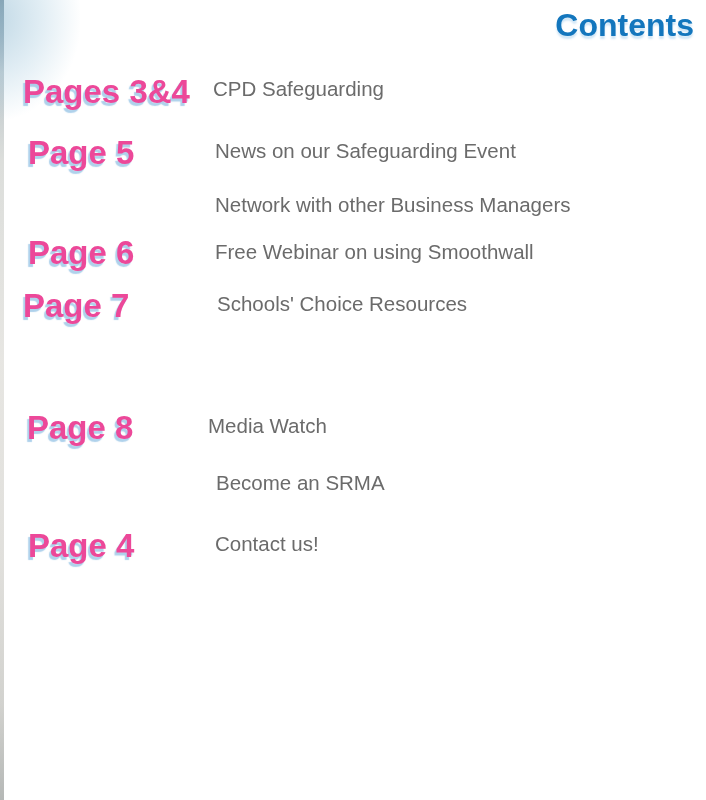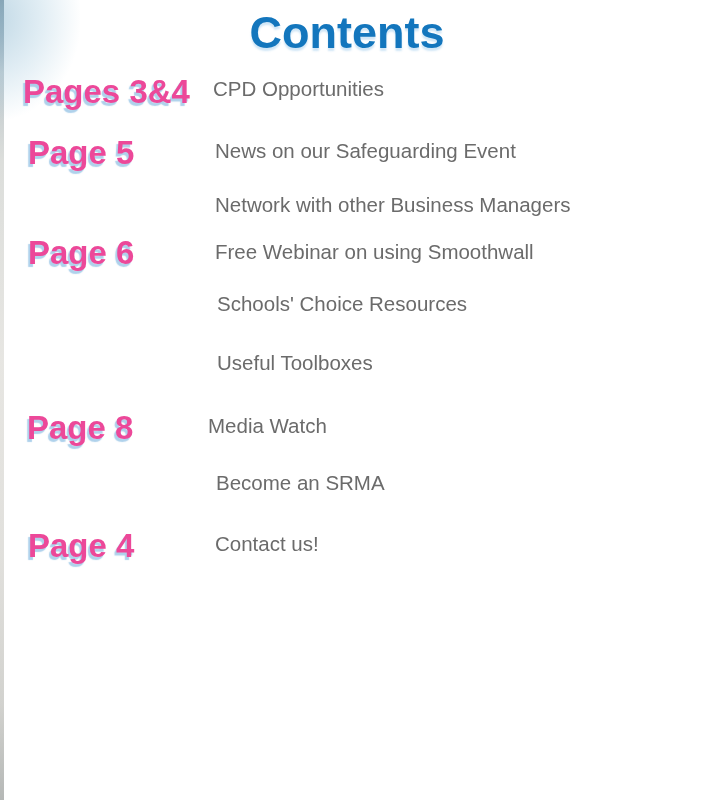--- a/index.html
+++ b/index.html
@@ -37,22 +37,22 @@
       rgba(150,190,212,0.60) 0%,
       rgba(170,205,224,0.35) 40%,
       rgba(255,255,255,0) 72%);
     pointer-events: none;
   }
   .title {
     position: absolute;
     top: 8px;
     left: 0;
     width: 694px;
-    text-align: center;
-    font-size: 45px;
+    text-align: right;
+    font-size: 32px;
     font-weight: bold;
     line-height: 1.1;
     color: #1376BD;
     text-shadow: 0 3px 2px rgba(150,200,235,0.45);
   }
   .plabel {
     position: absolute;
     font-size: 33px;
     font-weight: bold;
     line-height: 1;
@@ -91,26 +91,26 @@
 <div class="page">
 
   <div class="edge-strip"></div>
   <div class="corner-shade"></div>
 
   <div class="title">Contents</div>
 
   <span class="plabel lbl-1">Pages 3&amp;4</span>
   <span class="plabel lbl-2">Page 5</span>
   <span class="plabel lbl-3">Page 6</span>
+  <span class="plabel lbl-4">Page 7</span>
   <span class="plabel lbl-5">Page 8</span>
   <span class="plabel lbl-6">Page 4</span>
 
-  <span class="dtext ent-1">CPD Opportunities</span>
+  <span class="dtext ent-1">CPD Safeguarding</span>
   <span class="dtext ent-2">News on our Safeguarding Event</span>
   <span class="dtext ent-3">Network with other Business Managers</span>
   <span class="dtext ent-4">Free Webinar on using Smoothwall</span>
   <span class="dtext ent-5">Schools' Choice Resources</span>
-  <span class="dtext ent-6">Useful Toolboxes</span>
   <span class="dtext ent-7">Media Watch</span>
   <span class="dtext ent-8">Become an SRMA</span>
   <span class="dtext ent-9">Contact us!</span>
 
 </div>
 
 </body></html>

